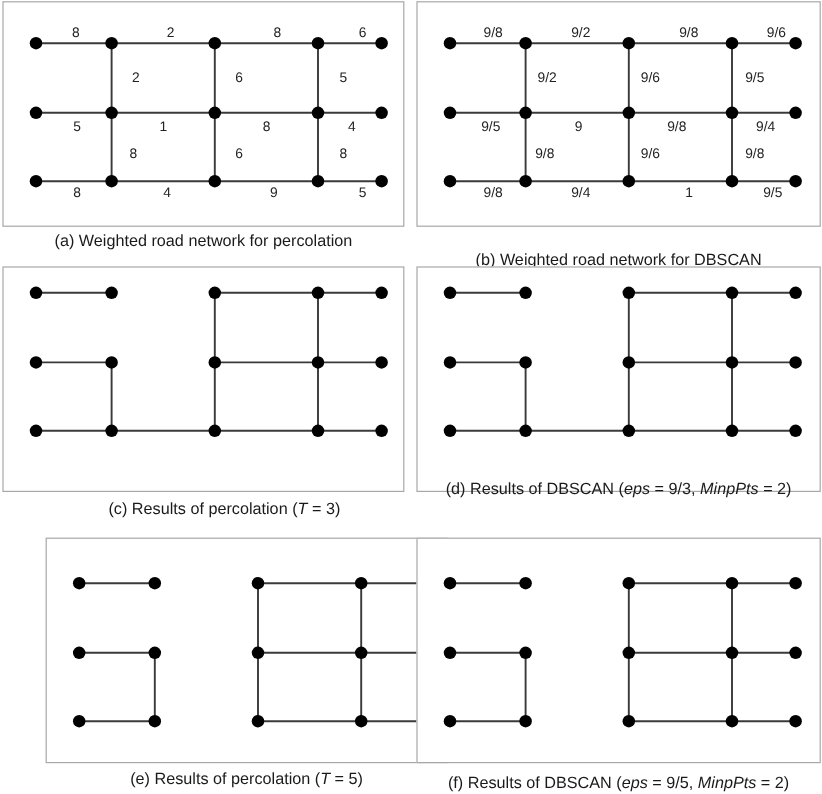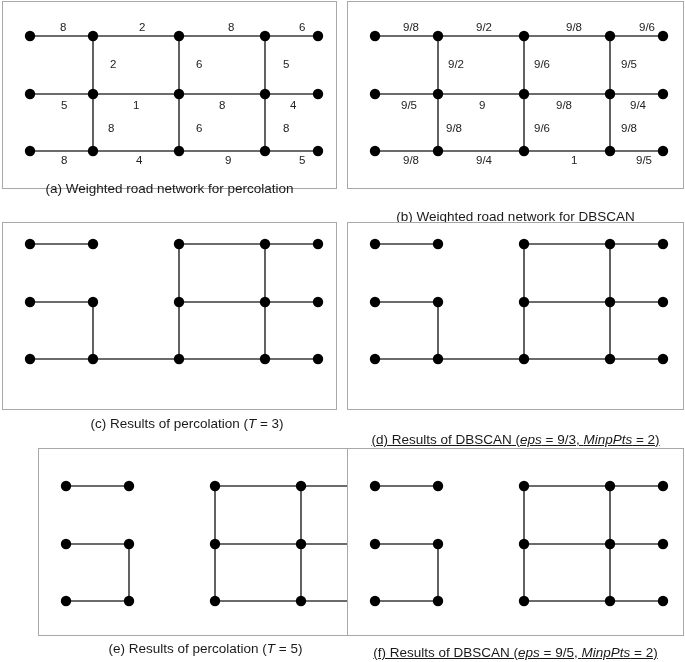--- a/index.html
+++ b/index.html
@@ -66,21 +66,21 @@
         <circle cx="176" cy="92" r="5.2" class="node"></circle>
         <circle cx="262" cy="92" r="5.2" class="node"></circle>
         <circle cx="315" cy="92" r="5.2" class="node"></circle>
         <circle cx="27" cy="149" r="5.2" class="node"></circle>
         <circle cx="90" cy="149" r="5.2" class="node"></circle>
         <circle cx="176" cy="149" r="5.2" class="node"></circle>
         <circle cx="262" cy="149" r="5.2" class="node"></circle>
         <circle cx="315" cy="149" r="5.2" class="node"></circle>
       </svg>
   </div>
-  <div class="caption" style="top:180px;"><span>(a) Weighted road network for percolation</span></div>
+  <div class="caption" style="top:192px;"><span>(a) Weighted road network for percolation</span></div>
 </div>
 
 <div class="panel" style="left:347px; top:1px; width:337px; height:212px;">
   <div class="box" style="left:0; top:0; width:337px; height:188px;">
     <svg width="337" height="188">
         <line x1="27" y1="34" x2="90" y2="34" class="edge"></line>
         <text x="55" y="29" class="wlabel">9/8</text>
         <line x1="90" y1="34" x2="176" y2="34" class="edge"></line>
         <text x="128" y="29" class="wlabel">9/2</text>
         <line x1="176" y1="34" x2="262" y2="34" class="edge"></line>
@@ -201,21 +201,21 @@
         <circle cx="176" cy="79" r="5.2" class="node"></circle>
         <circle cx="262" cy="79" r="5.2" class="node"></circle>
         <circle cx="315" cy="79" r="5.2" class="node"></circle>
         <circle cx="27" cy="136" r="5.2" class="node"></circle>
         <circle cx="90" cy="136" r="5.2" class="node"></circle>
         <circle cx="176" cy="136" r="5.2" class="node"></circle>
         <circle cx="262" cy="136" r="5.2" class="node"></circle>
         <circle cx="315" cy="136" r="5.2" class="node"></circle>
       </svg>
   </div>
-  <div class="caption" style="top:210px;text-decoration:underline;"><span>(d) Results of DBSCAN (</span><i>eps</i><span> = 9/3, </span><i>MinpPts</i><span> = 2)</span></div>
+  <div class="caption" style="top:178px;"><span>(d) Results of DBSCAN (</span><i>eps</i><span> = 9/3, </span><i>MinpPts</i><span> = 2)</span></div>
 </div>
 
 <div class="panel" style="left:2px; top:448px; width:335px; height:214px;margin-left:36px;">
   <div class="box" style="left:0; top:0; width:335px; height:188px;">
     <svg width="335" height="188">
         <line x1="27" y1="37" x2="90" y2="37" class="edge"></line>
         <line x1="176" y1="37" x2="262" y2="37" class="edge"></line>
         <line x1="262" y1="37" x2="315" y2="37" class="edge"></line>
         <line x1="176" y1="37" x2="176" y2="95" class="edge"></line>
         <line x1="262" y1="37" x2="262" y2="95" class="edge"></line>
@@ -275,14 +275,14 @@
         <circle cx="176" cy="95" r="5.2" class="node"></circle>
         <circle cx="262" cy="95" r="5.2" class="node"></circle>
         <circle cx="315" cy="95" r="5.2" class="node"></circle>
         <circle cx="27" cy="152" r="5.2" class="node"></circle>
         <circle cx="90" cy="152" r="5.2" class="node"></circle>
         <circle cx="176" cy="152" r="5.2" class="node"></circle>
         <circle cx="262" cy="152" r="5.2" class="node"></circle>
         <circle cx="315" cy="152" r="5.2" class="node"></circle>
       </svg>
   </div>
-  <div class="caption" style="top:197px;text-decoration:underline;"><span>(f) Results of DBSCAN (</span><i>eps</i><span> = 9/5, </span><i>MinpPts</i><span> = 2)</span></div>
+  <div class="caption" style="top:197px;"><span>(f) Results of DBSCAN (</span><i>eps</i><span> = 9/5, </span><i>MinpPts</i><span> = 2)</span></div>
 </div>
 
 </body></html>

